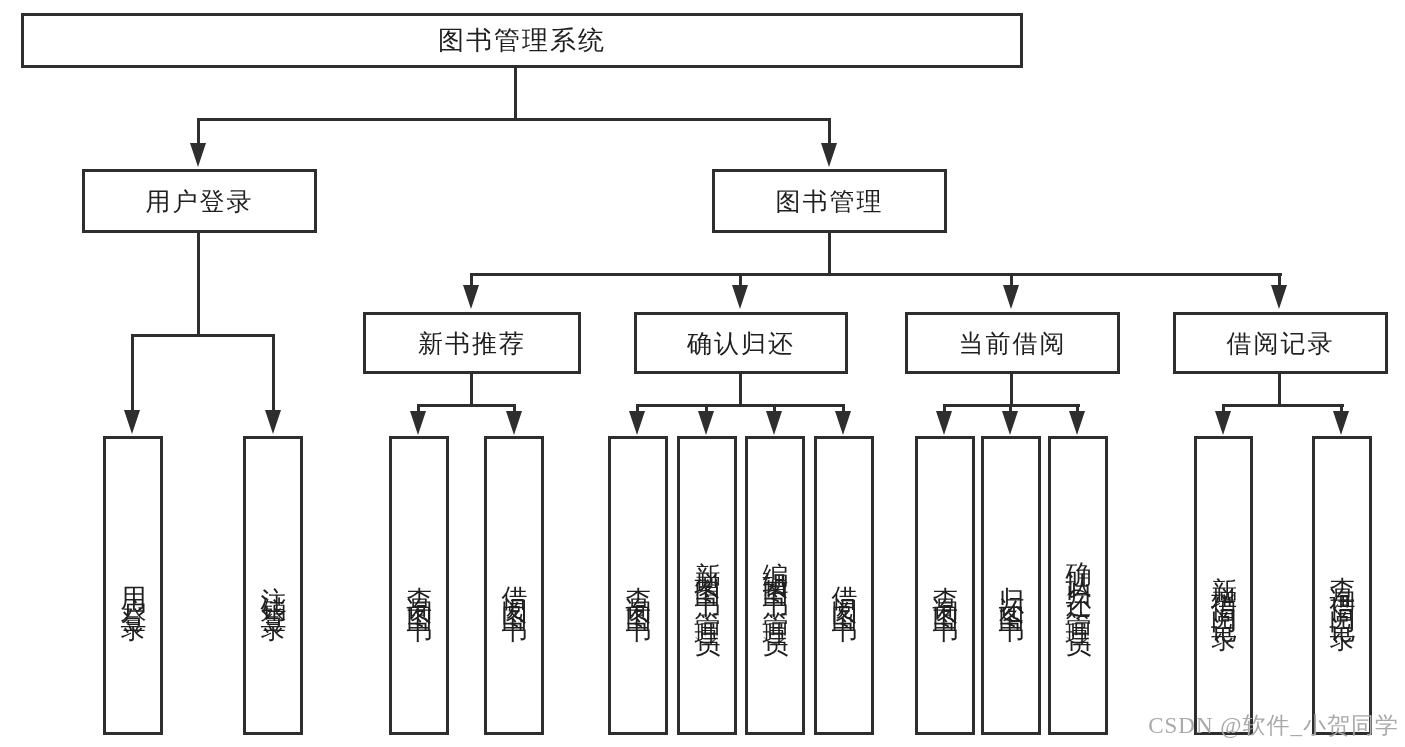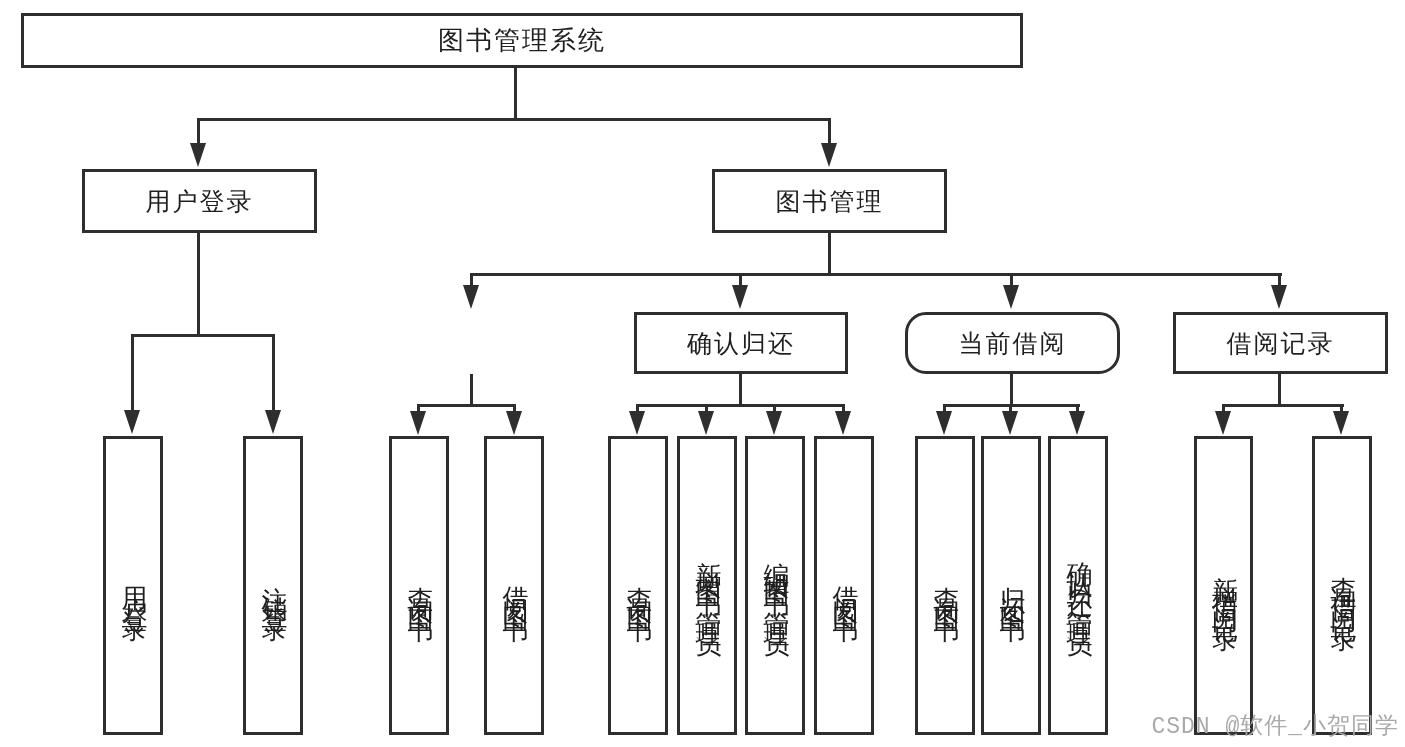--- a/index.html
+++ b/index.html
@@ -1,39 +1,39 @@
 <!DOCTYPE html>
 <html><head>
 <meta charset="utf-8">
 <style>
   html,body{margin:0;padding:0;background:#ffffff;}
   .stage{
     position:relative;
     width:1405px;height:747px;
     background:var(--bg,#ffffff);
-    font-family:Liberation Mono, monospace;
+    font-family:Liberation Serif, serif;
     overflow:hidden;
   }
   .node{
     position:absolute;
     box-sizing:border-box;
     border:3px solid var(--line,#2e2e2e);
     background:#ffffff;
     display:flex;align-items:center;justify-content:center;
     color:var(--text,#1f1f1f);
     font-size:25px;
     letter-spacing:2px;
     white-space:nowrap;
   }
   .root{left:21px;top:13px;width:1002px;height:55px;font-size:26px;}
   .n-l2a{left:82px;top:169px;width:235px;height:64px;}
   .n-l2b{left:712px;top:169px;width:235px;height:64px;}
   .n-l3a{left:363px;top:312px;width:218px;height:62px;}
   .n-l3b{left:634px;top:312px;width:214px;height:62px;}
-  .n-l3c{left:905px;top:312px;width:215px;height:62px;border-radius:21px;}
+  .n-l3c{left:905px;top:312px;width:215px;height:62px;}
   .n-l3d{left:1173px;top:312px;width:215px;height:62px;}
   .leaf{
     top:436px;height:299px;width:60px;
     writing-mode:vertical-rl;
     text-orientation:mixed;
     font-size:26px;
     letter-spacing:10px;
     line-height:1;
   }
   .lf1{left:103px;}  .lf2{left:243px;}
@@ -124,20 +124,21 @@
 </head>
 <body>
 
 <div class="stage" style="--line: #2e2e2e; --text: #1f1f1f; --bg: #ffffff; --wm: #a9a9a9;">
 
   <div class="node root">图书管理系统</div>
 
   <div class="node n-l2a">用户登录</div>
   <div class="node n-l2b">图书管理</div>
 
+  <div class="node n-l3a">新书推荐</div>
   <div class="node n-l3b">确认归还</div>
   <div class="node n-l3c">当前借阅</div>
   <div class="node n-l3d">借阅记录</div>
 
   <div class="node leaf lf1">用户登录</div>
   <div class="node leaf lf2">注销登录</div>
   <div class="node leaf lf3">查询图书</div>
   <div class="node leaf lf4">借阅图书</div>
   <div class="node leaf lf5">查询图书</div>
   <div class="node leaf lf6">新增图书（管理员）</div>

